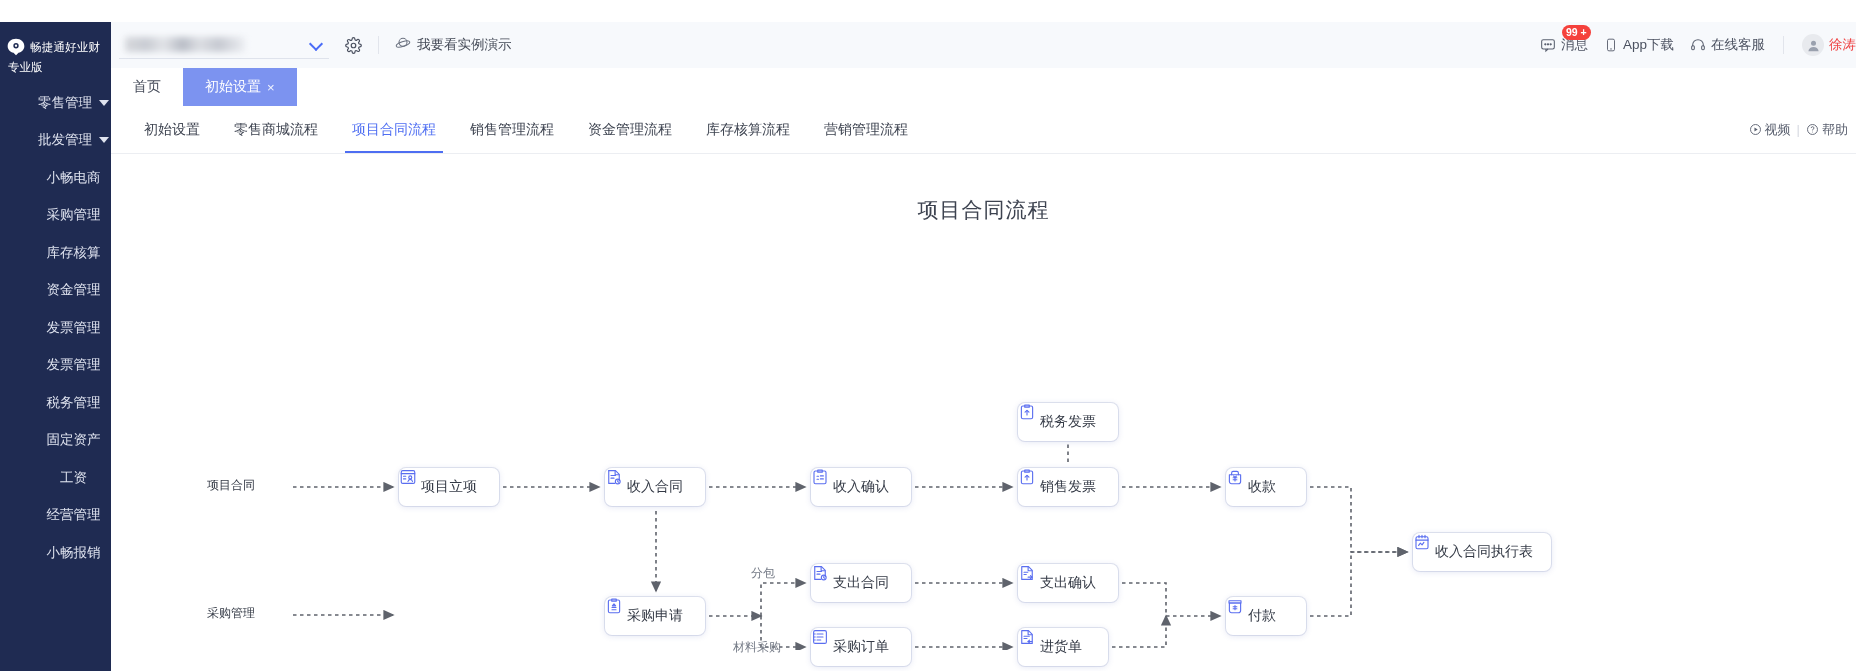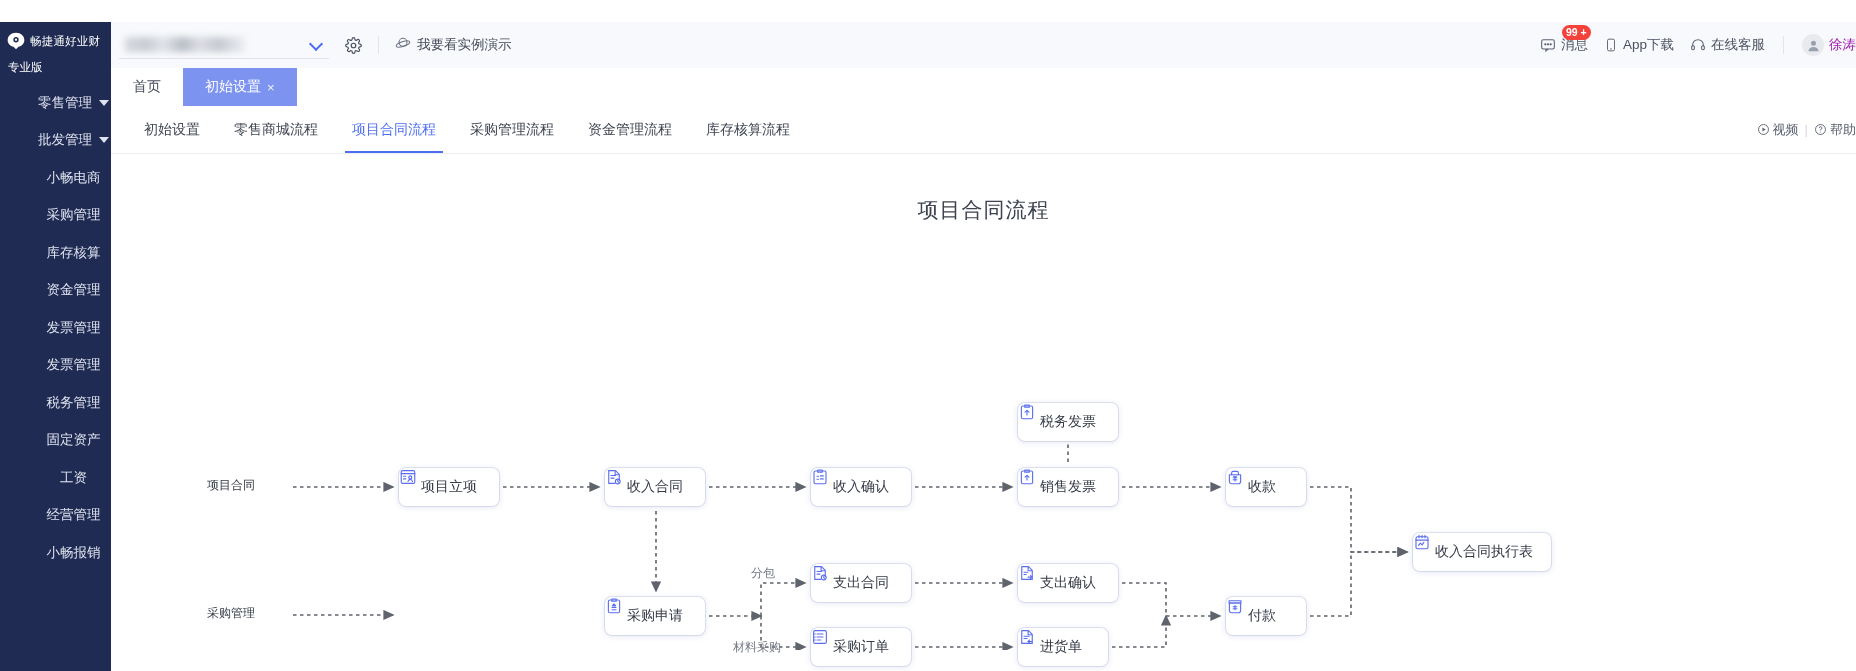--- a/index.html
+++ b/index.html
@@ -20,33 +20,33 @@
   
   .sidebar {
     position: absolute; left: 0; top: 22px;
     width: 111px; height: 649px;
     background: #1f2b52;
     overflow: hidden;
   }
   .logo-block {
     position: relative;
     height: 56px;
-    padding: 9px 0 0 6px;
+    padding: 15px 0 0 6px;
   }
   .logo-row { display: flex; align-items: center; gap: 4px; }
   .logo-mark {
     width: 20px; height: 20px; flex: 0 0 20px;
     display: flex; align-items: center; justify-content: center;
   }
   .logo-text {
     color: #ffffff; font-size: 11.5px; letter-spacing: .2px;
     white-space: nowrap; overflow: hidden;
   }
   .logo-sub {
-    color: #ffffff; font-size: 11.5px; margin-top: 9px; padding-left: 2px;
+    color: #ffffff; font-size: 11.5px; margin-top: 3px; padding-left: 2px;
   }
   .nav-list { margin-top: 6px; padding-left: 36px; }
   .nav-item {
     height: 37.5px;
     display: flex; align-items: center; justify-content: center;
     gap: 5px;
     color: #dfe3ef; font-size: 13.5px;
     cursor: pointer; white-space: nowrap;
   }
   .caret-down {
@@ -110,21 +110,21 @@
     background: #f5413c; color: #fff;
     font-size: 10.5px; line-height: 15px;
     height: 15px; min-width: 24px; padding: 0 4px;
     border-radius: 8px; text-align: center;
     font-weight: bold;
   }
   .avatar {
     width: 22px; height: 22px; border-radius: 50%;
     background: #e8eaee; display: flex; align-items: center; justify-content: center;
   }
-  .user-name { color: #a21caf; font-size: 13.5px; }
+  .user-name { color: #ef4444; font-size: 13.5px; }
 
   
   .tabstrip {
     position: absolute; left: 111px; top: 68px;
     width: 1745px; height: 38px;
     background: #ffffff;
     display: flex; align-items: stretch;
   }
   .tab {
     display: flex; align-items: center; gap: 6px;
@@ -162,21 +162,21 @@
   .subtab.active { color: #4e6ef2; }
   .subtab.active::after {
     content: ""; position: absolute;
     left: 10px; right: 10px; bottom: 0;
     height: 2px; background: #4e6ef2;
   }
   .subtabs-right {
     position: absolute; right: 0; top: 0;
     height: 47px; display: flex; align-items: center; gap: 4px;
     font-size: 13px; color: #5b6170;
-    padding-right: 0;
+    padding-right: 8px;
   }
   .sr-item { display: flex; align-items: center; gap: 3px; cursor: pointer; white-space: nowrap; }
   .sr-sep { color: #d6d9e0; margin: 0 2px; }
 
   .flow-title {
     text-align: center;
     font-size: 21px; color: #3d4350;
     margin-top: 42px;
     letter-spacing: 1px;
   }
@@ -357,23 +357,24 @@
       </div>
     </div>
 
   <div class="content">
 
     <div class="subtabs">
       <div id="subtabs-list" style="display:flex;align-items:center;">
           <div class="subtab">初始设置</div>
           <div class="subtab">零售商城流程</div>
           <div class="subtab active">项目合同流程</div>
-          <div class="subtab">采购管理流程</div>
+          <div class="subtab">销售管理流程</div>
           <div class="subtab">资金管理流程</div>
           <div class="subtab">库存核算流程</div>
+          <div class="subtab">营销管理流程</div>
         </div>
       <div class="subtabs-right" id="subtabs-right">
           <span class="sr-item">
             <span style="display: flex;">
               <svg width="13" height="13" viewBox="0 0 24 24" fill="none" stroke="#5b6170" stroke-width="1.7">
                 <circle cx="12" cy="12" r="9.2"></circle>
                 <path d="M10 8.4l6 3.6-6 3.6z" fill="#5b6170" stroke="none"></path>
               </svg>
             </span>
             <span>视频</span>

